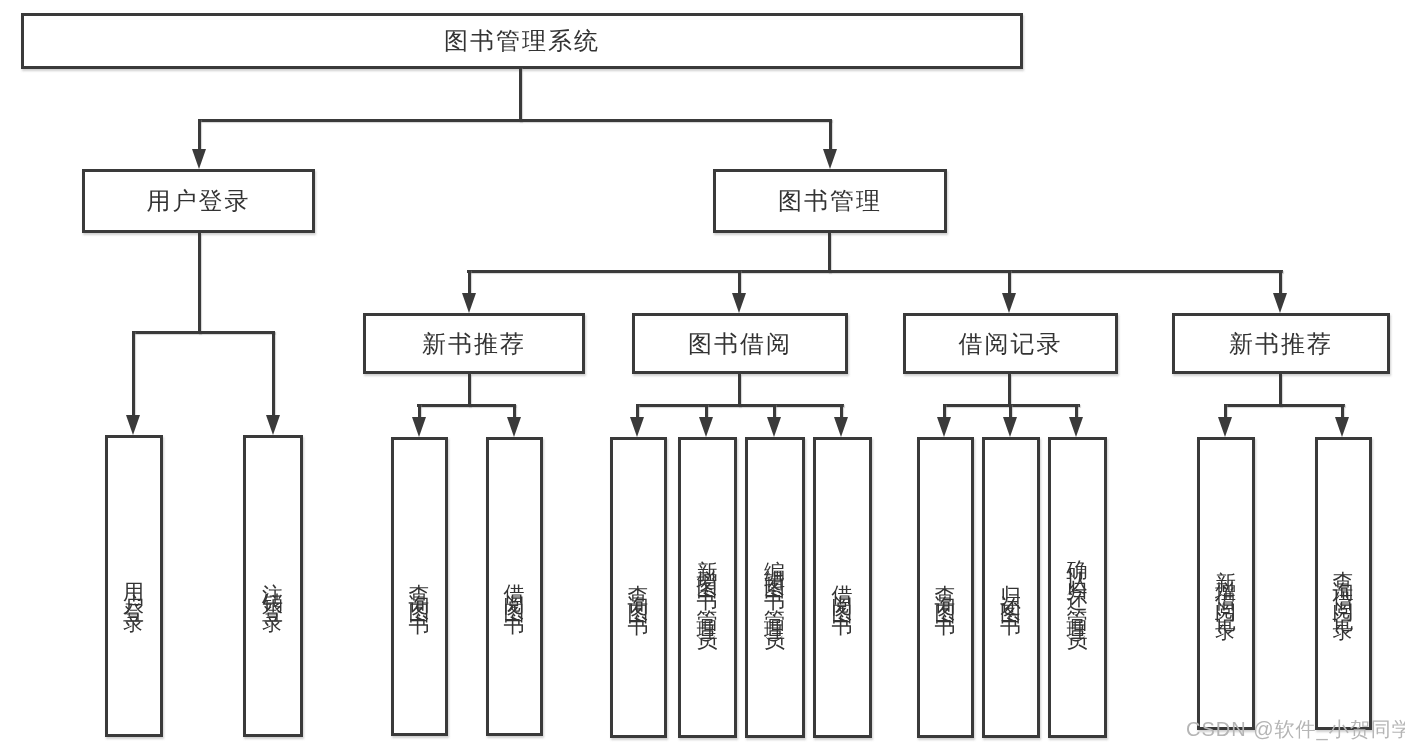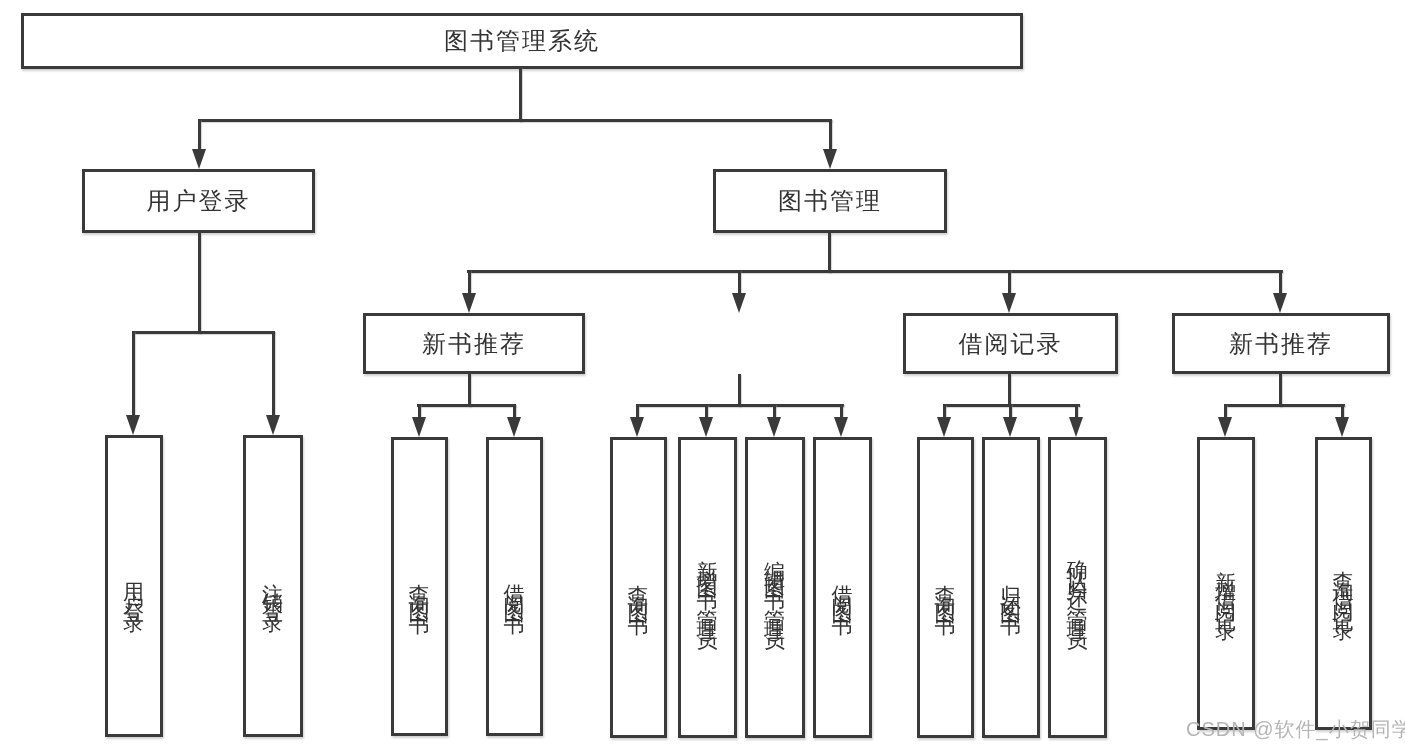--- a/index.html
+++ b/index.html
@@ -90,20 +90,23 @@
   <div class="vline" style="left:738px;top:270px;height:23px;"></div>
   <div class="arrow" style="left:732px;top:293px;"></div>
   <div class="vline" style="left:1008px;top:270px;height:23px;"></div>
   <div class="arrow" style="left:1002px;top:293px;"></div>
   <div class="vline" style="left:1279px;top:270px;height:23px;"></div>
   <div class="arrow" style="left:1273px;top:293px;"></div>
 
   <div class="node h-node b-newrec">
     <span>新书推荐</span>
   </div>
+  <div class="node h-node b-bookborrow">
+    <span>图书借阅</span>
+  </div>
   <div class="node h-node b-curborrow">
     <span>借阅记录</span>
   </div>
   <div class="node h-node b-borrowrec">
     <span>新书推荐</span>
   </div>
 
   <div class="vline" style="left:468px;top:374px;height:33px;"></div>
   <div class="hline" style="left:417px;top:404px;width:99px;"></div>
   <div class="vline" style="left:418px;top:404px;height:13px;"></div>

